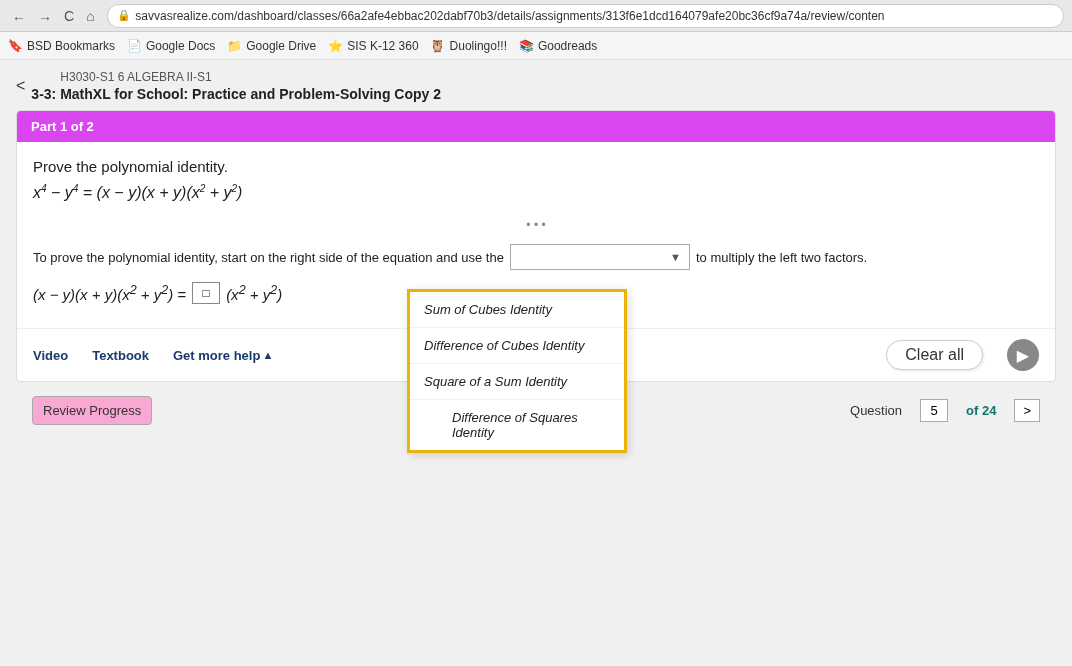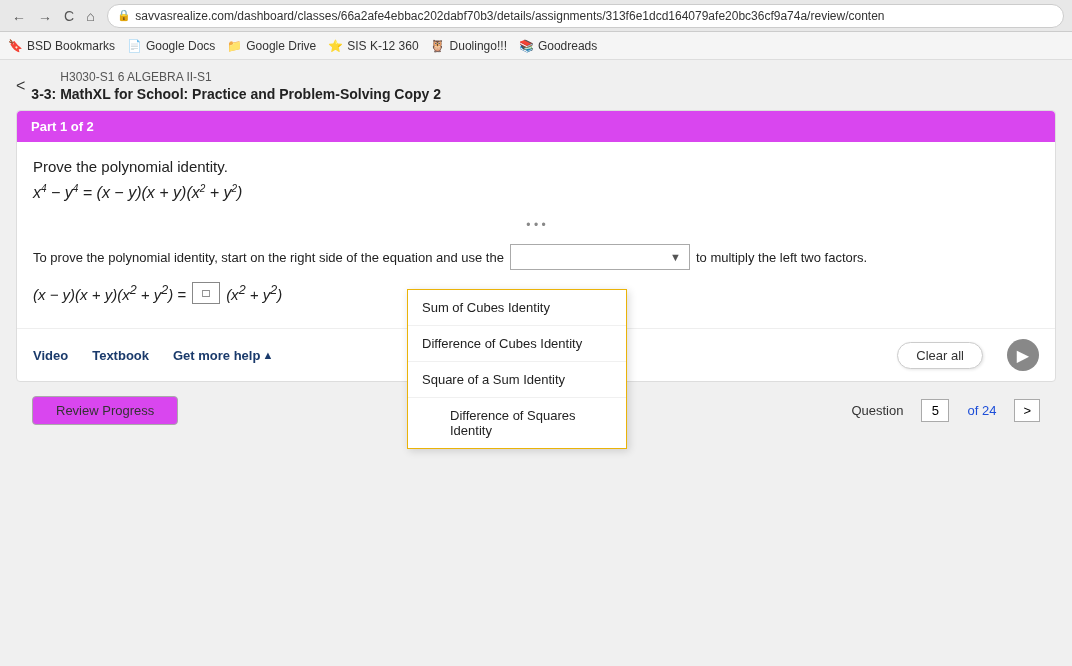--- a/index.html
+++ b/index.html
@@ -129,24 +129,25 @@
       border: 1px solid #888; background: #fff;
       width: 28px; height: 22px; font-size: 12px; cursor: pointer;
     }
 
     
     .dropdown-menu {
       position: absolute;
       top: 178px;
       left: 390px;
       background: white;
-      border: 1px solid #eab308;
+      border: 3px solid #eab308;
       box-shadow: 2px 2px 8px rgba(0,0,0,0.15);
       z-index: 10;
       width: 220px;
+      font-style: italic;
     }
     .dropdown-menu-item {
       padding: 10px 14px;
       font-size: 13px;
       color: #222;
       cursor: pointer;
       border-bottom: 1px solid #f0f0f0;
     }
     .dropdown-menu-item:last-child { border-bottom: none; padding-left: 42px; }
 
@@ -164,59 +165,59 @@
       display: flex; align-items: center; gap: 2px;
     }
     .get-more-arrow { font-size: 11px; }
 
     .clear-all-btn {
       margin-left: auto;
       background: white;
       border: 1px solid #ccc;
       border-radius: 16px;
       padding: 5px 18px;
-      font-size: 13px;
+      font-size: 16px;
       cursor: pointer;
       color: #333;
       box-shadow: 1px 1px 3px rgba(0,0,0,0.1);
     }
 
     .circle-btn {
       width: 32px; height: 32px; border-radius: 50%;
       background: #888; border: none; cursor: pointer;
       display: flex; align-items: center; justify-content: center;
       color: white; font-size: 16px;
     }
 
     
     .bottom-bar {
       display: flex; align-items: center; justify-content: space-between;
       padding: 8px 16px;
       margin-top: 6px;
     }
 
     .review-progress-btn {
-      background: #d946ef;
+      background: #f9a8d4;
       border: 1px solid #aaa;
       border-radius: 4px;
-      padding: 6px 23px;
+      padding: 6px 10px;
       font-size: 13px;
       cursor: pointer;
       color: #333;
     }
 
     .question-nav {
       display: flex; align-items: center; gap: 18px; font-size: 13px;
     }
     .question-label { color: #333; }
     .question-number-box {
       border: 1px solid #aaa; background: white;
       padding: 3px 8px; font-size: 13px; min-width: 28px; text-align: center;
     }
-    .question-of { color: #1d4ed8; }
+    .question-of { color: #0f766e; font-weight: bold; }
     .nav-arrow-btn {
       background: white; border: 1px solid #aaa;
       padding: 3px 8px; cursor: pointer; font-size: 13px;
     }
   </style>
 </head>
 <body>
 
 <div class="browser-bar">
   <div class="nav-buttons">

